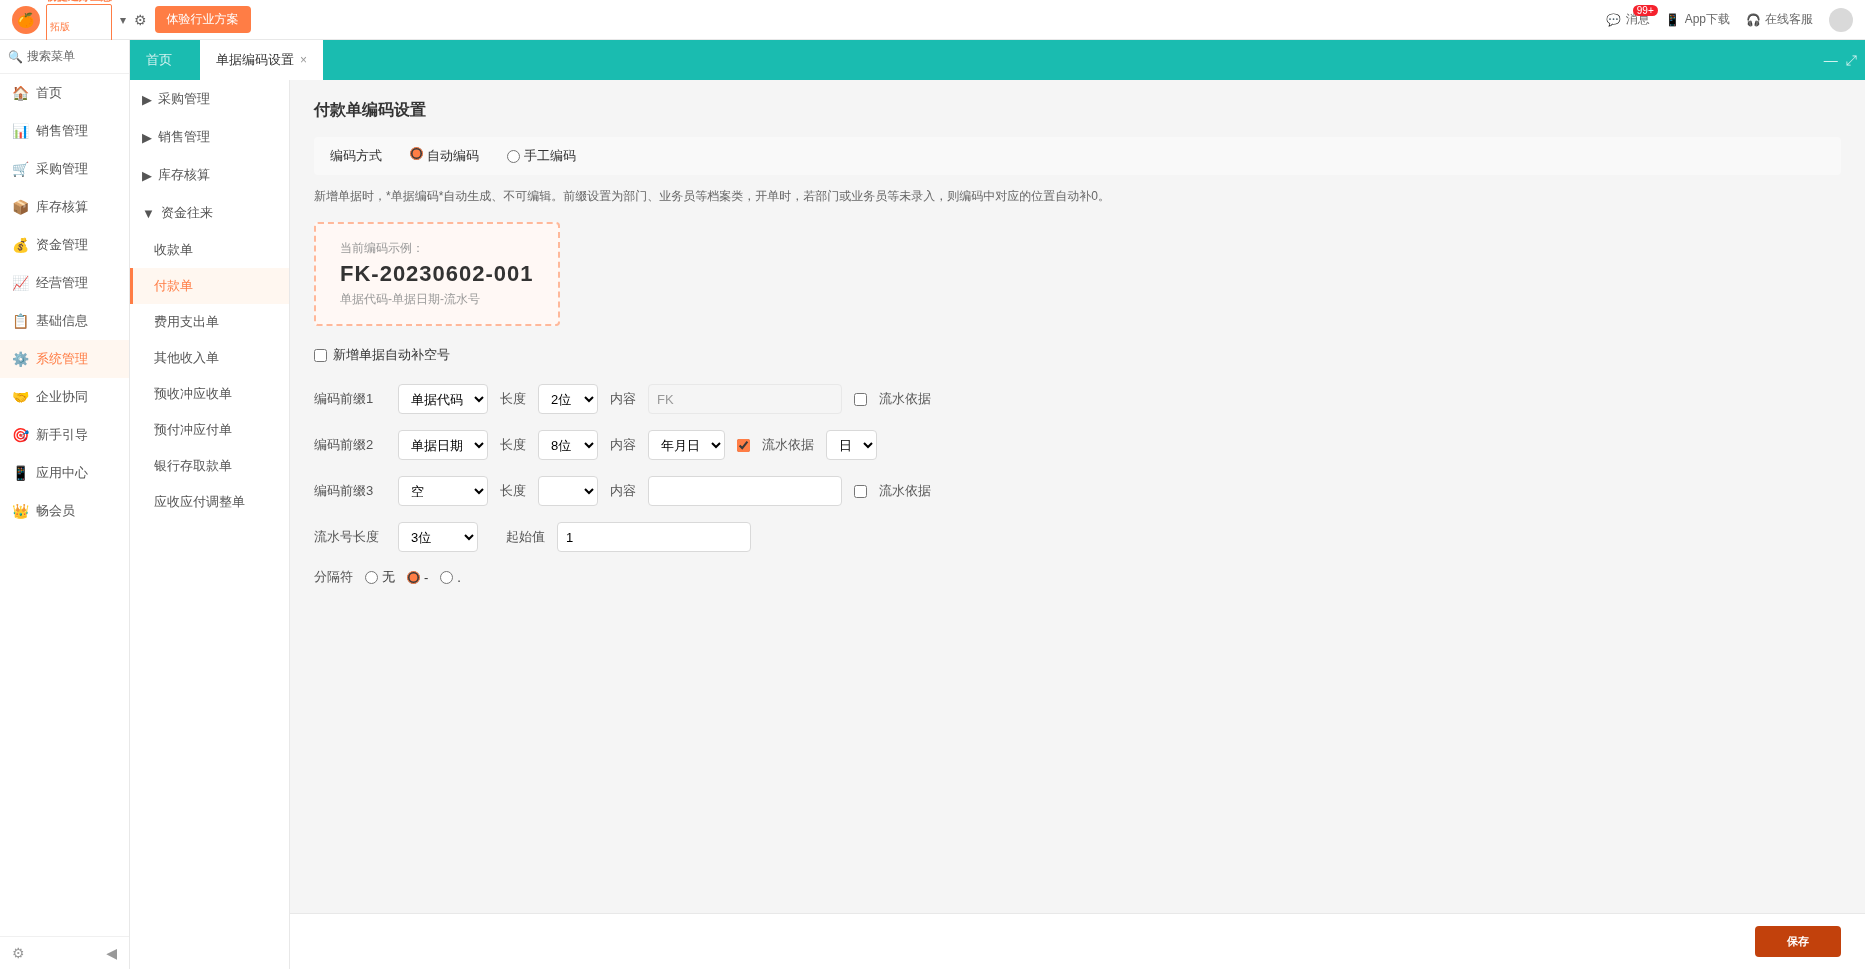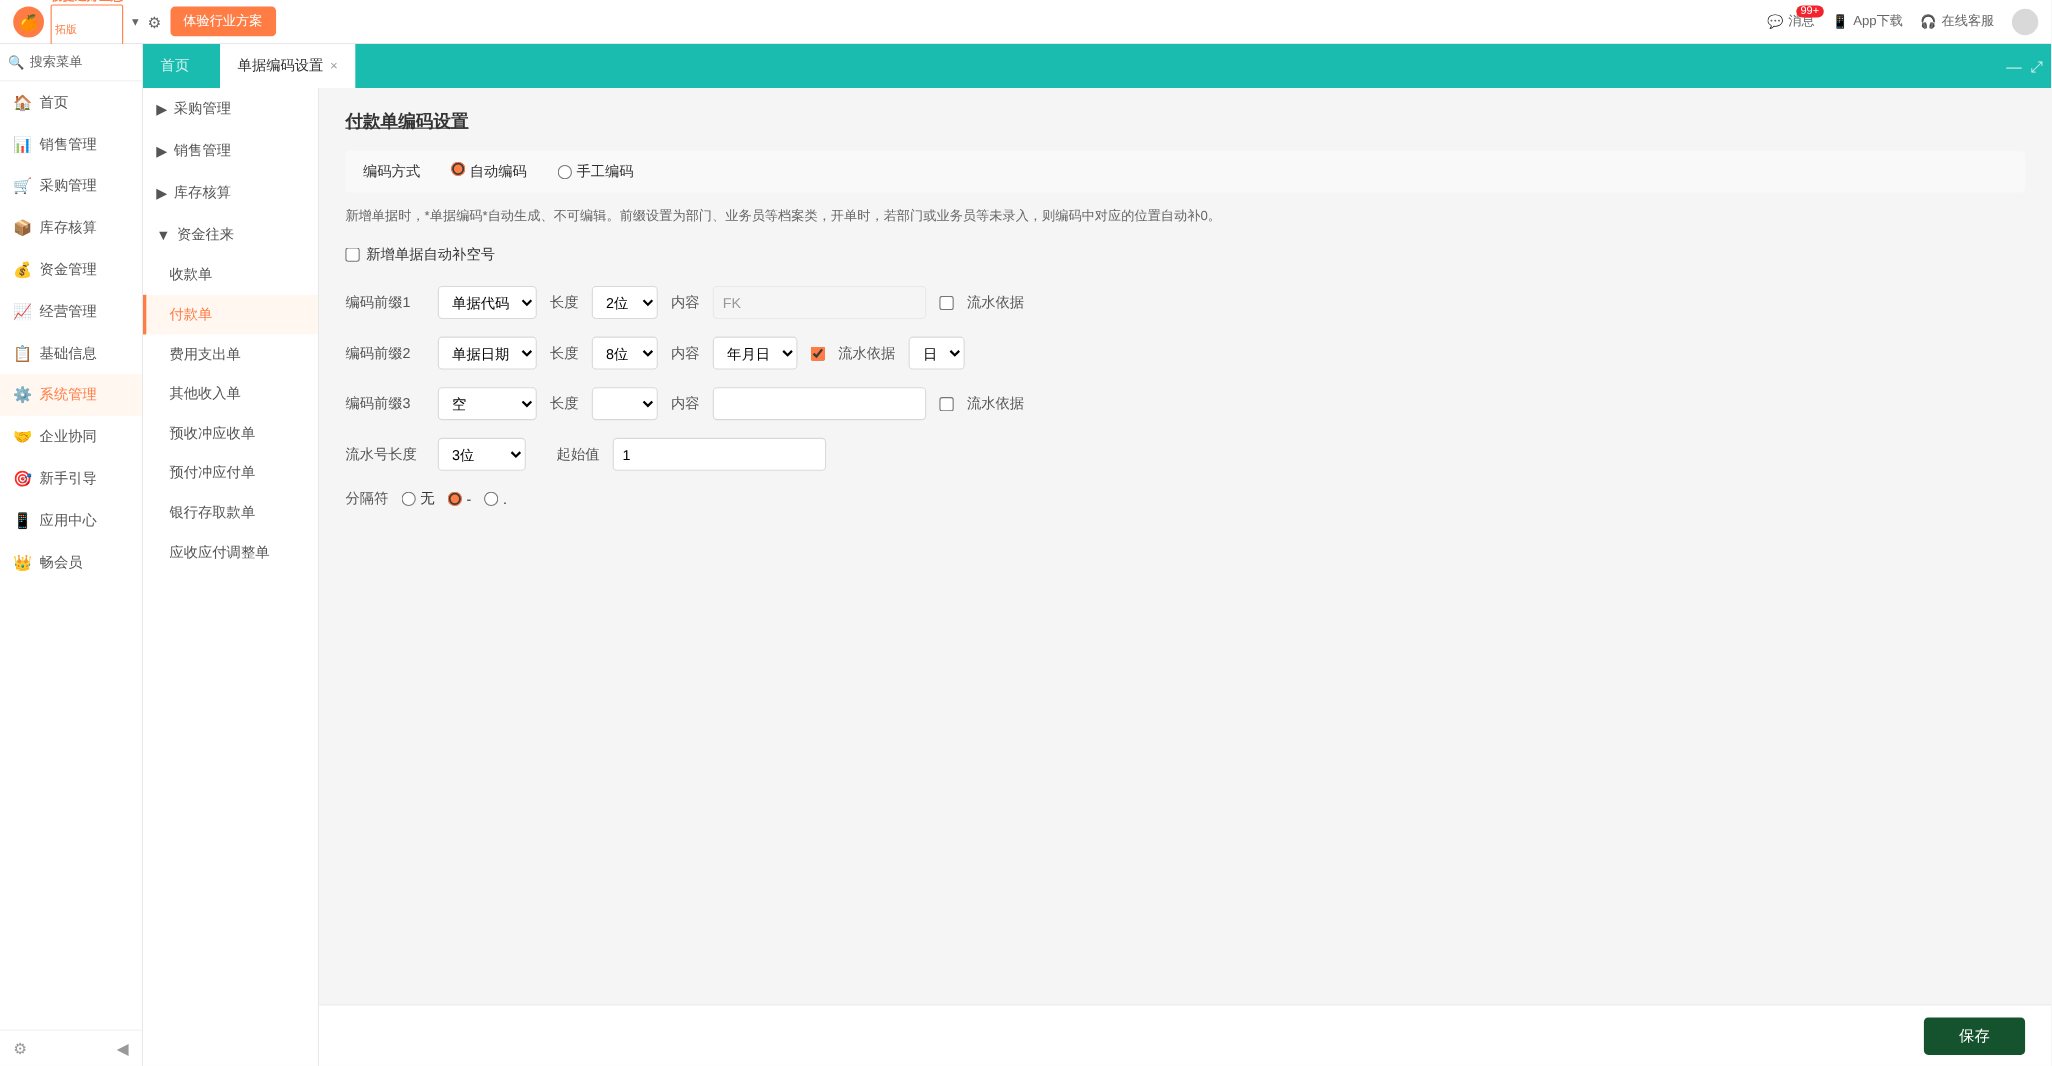--- a/index.html
+++ b/index.html
@@ -46,21 +46,21 @@
     
     .sub-layout { display: flex; flex: 1; overflow: hidden; }
     .sub-sidebar { width: 160px; background: #fff; border-right: 1px solid #e8e8e8; overflow-y: auto; flex-shrink: 0; }
     .sub-sidebar-group { }
     .sub-sidebar-header { display: flex; align-items: center; gap: 6px; padding: 10px 12px; cursor: pointer; color: #555; font-size: 13px; }
     .sub-sidebar-item { padding: 9px 12px 9px 24px; cursor: pointer; color: #555; font-size: 13px; }
     .sub-sidebar-item.active { color: #ff7d45; background: #fff7f0; border-left: 3px solid #ff7d45; padding-left: 21px; }
 
     
     .page-content { flex: 1; overflow-y: auto; padding: 20px 24px; background: #f5f5f5; }
-    .page-title { font-size: 16px; font-weight: bold; color: #333; margin-bottom: 16px; text-decoration: underline; }
+    .page-title { font-size: 16px; font-weight: bold; color: #333; margin-bottom: 16px; }
 
     .hint-text { font-size: 12px; color: #666; margin-bottom: 16px; line-height: 1.6; }
 
     
     .example-box { border: 2px dashed #ffb89a; background: #fff8f5; border-radius: 4px; padding: 16px 24px; display: inline-block; margin-bottom: 20px; }
     .example-label { font-size: 12px; color: #999; margin-bottom: 4px; }
     .example-code { font-size: 22px; font-weight: bold; color: #333; letter-spacing: 1px; }
     .example-desc { font-size: 12px; color: #999; margin-top: 4px; }
 
     
@@ -69,21 +69,21 @@
     
     .form-row { display: flex; align-items: center; gap: 12px; margin-bottom: 16px; }
     select.native-select { height: 30px; border: 1px solid #d9d9d9; border-radius: 4px; padding: 0 8px; font-size: 13px; background: #fff; cursor: pointer; appearance: auto; min-width: 80px; }
     .form-input { height: 30px; border: 1px solid #d9d9d9; border-radius: 4px; padding: 0 8px; font-size: 13px; background: #fff; min-width: 80px; }
     .form-input-readonly { background: #f5f5f5; color: #999; border: 1px solid #e8e8e8; }
 
     .separator-section { display: flex; align-items: center; gap: 12px; margin-bottom: 20px; }
 
     
     .bottom-bar { height: 56px; background: #fff; border-top: 1px solid #e8e8e8; display: flex; align-items: center; justify-content: flex-end; padding: 0 24px; flex-shrink: 0; }
-    .save-btn { background: #14532d; color: white; border: none; padding: 8px 32px; border-radius: 4px; cursor: pointer; font-size: 14px; }
+    .save-btn { background: #c2410c; color: white; border: none; padding: 8px 32px; border-radius: 4px; cursor: pointer; font-size: 11px; font-weight: bold; }
   </style>
 </head>
 <body>
 
 <div class="top-bar">
   <div class="top-bar-left">
     <div class="top-bar-logo">
       <div class="logo-icon">🍊</div>
       <div>
         <div style="font-size:11px;color:#ff7d45;font-weight:bold;">畅捷通好生意</div>
@@ -245,20 +245,25 @@
             <label style="display:flex;align-items:center;gap:4px;cursor:pointer;">
               <input type="radio" name="encoding" style="accent-color: rgb(255, 125, 69);">
               <span>手工编码</span>
             </label>
           </div>
 
           
           <div class="hint-text">新增单据时，*单据编码*自动生成、不可编辑。前缀设置为部门、业务员等档案类，开单时，若部门或业务员等未录入，则编码中对应的位置自动补0。</div>
 
           
+          <div class="example-box">
+            <div class="example-label">当前编码示例：</div>
+            <div class="example-code">FK-20230602-001</div>
+            <div class="example-desc">单据代码-单据日期-流水号</div>
+          </div>
 
           
           <div class="checkbox-row">
             <input type="checkbox" style="accent-color: rgb(255, 125, 69);">
             <span>新增单据自动补空号</span>
           </div>
 
           
           <div class="form-row">
             <span style="font-size:13px;color:#555;min-width:72px;">编码前缀1</span>

